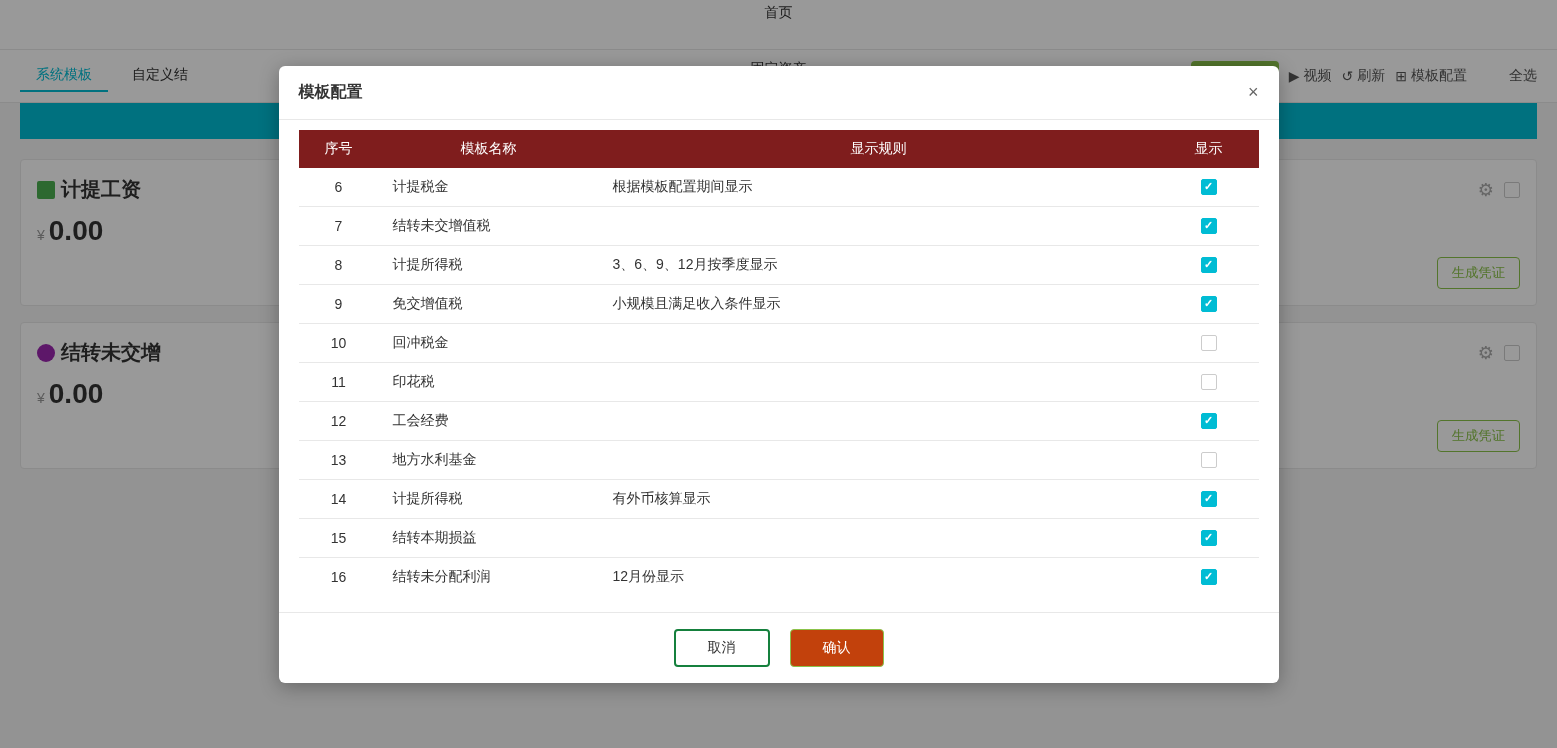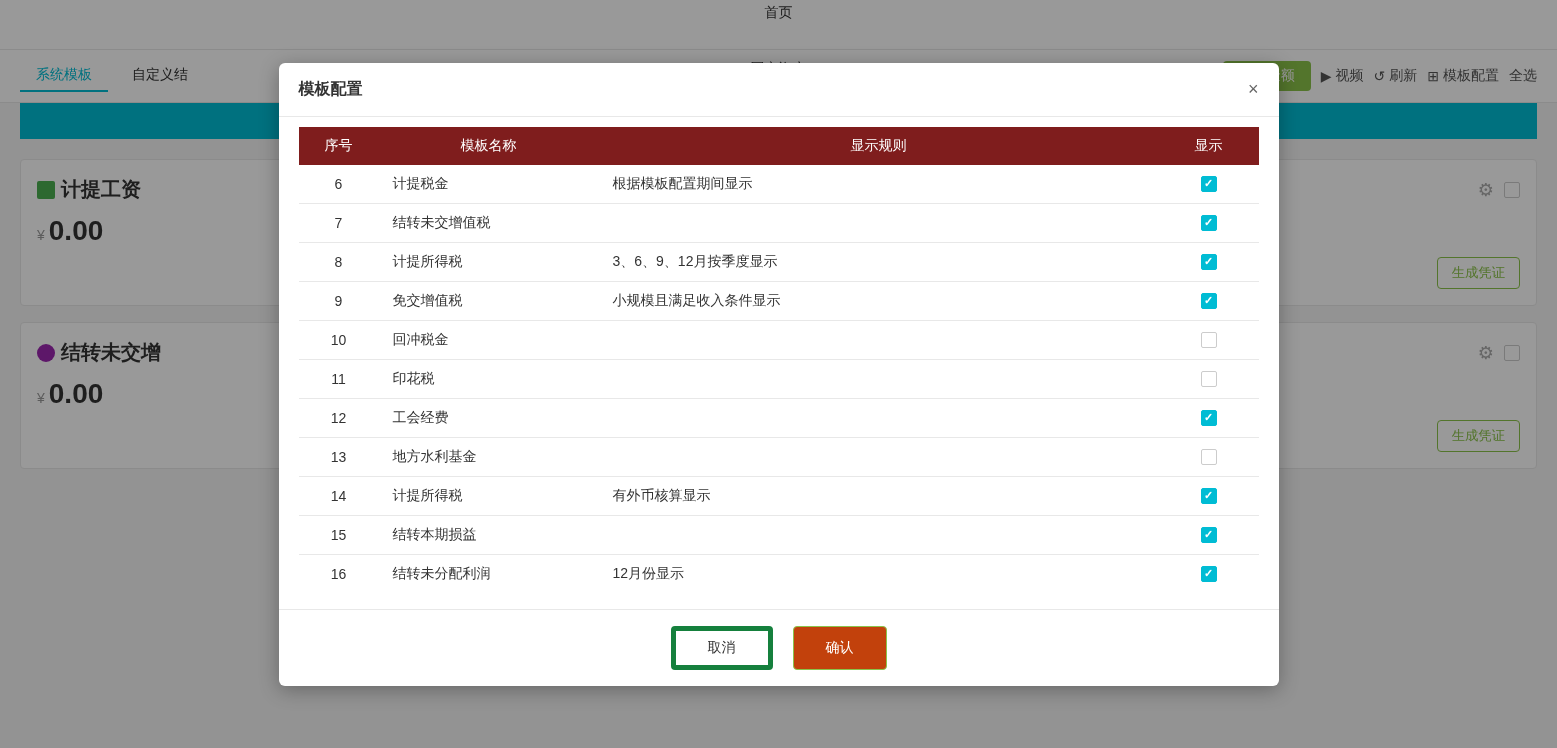--- a/index.html
+++ b/index.html
@@ -86,20 +86,21 @@
       align-items: center;
       gap: 4px;
     }
 
     .btn-allselect {
       color: #555;
       background: none;
       border: none;
       cursor: pointer;
       font-size: 14px;
+      margin-left: 32px;
     }
 
     .content-area {
       padding: 20px;
     }
 
     .card {
       background: #fff;
       border-radius: 4px;
       padding: 16px;
@@ -299,21 +300,21 @@
     .modal-footer {
       display: flex;
       justify-content: center;
       gap: 20px;
       padding: 16px 20px;
       border-top: 1px solid #e8e8e8;
     }
 
     .btn-cancel {
       background: #fff;
-      border: 5px solid #15803d;
+      border: 2px solid #15803d;
       color: #333;
       padding: 8px 32px;
       border-radius: 4px;
       cursor: pointer;
       font-size: 14px;
     }
 
     .btn-confirm {
       background: #c2410c;
       border: 1px solid #8bc34a;

